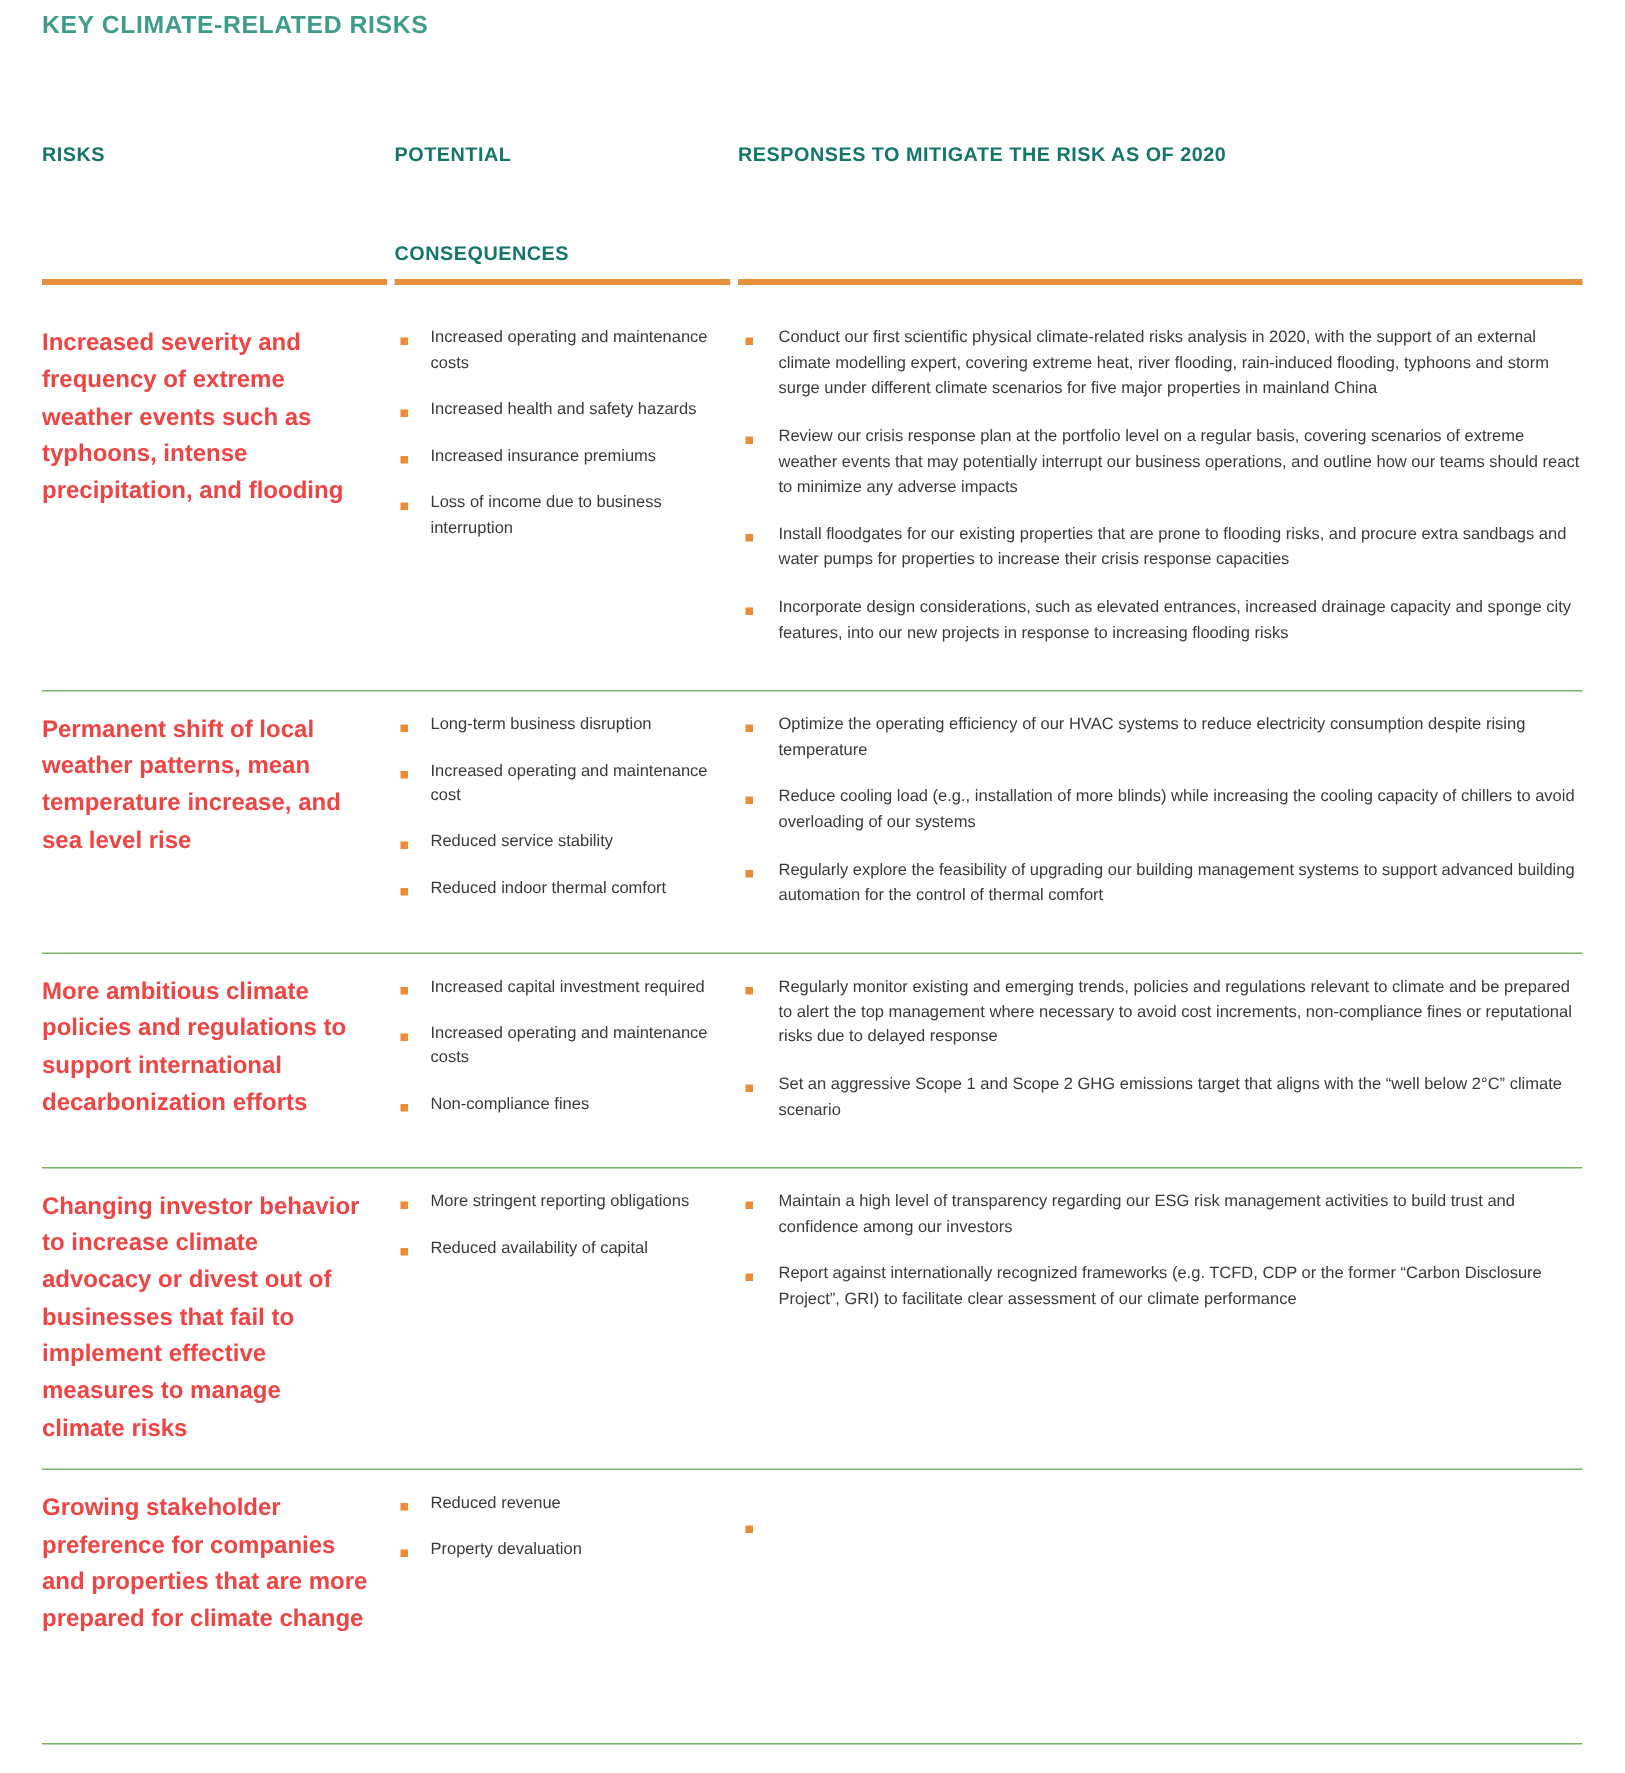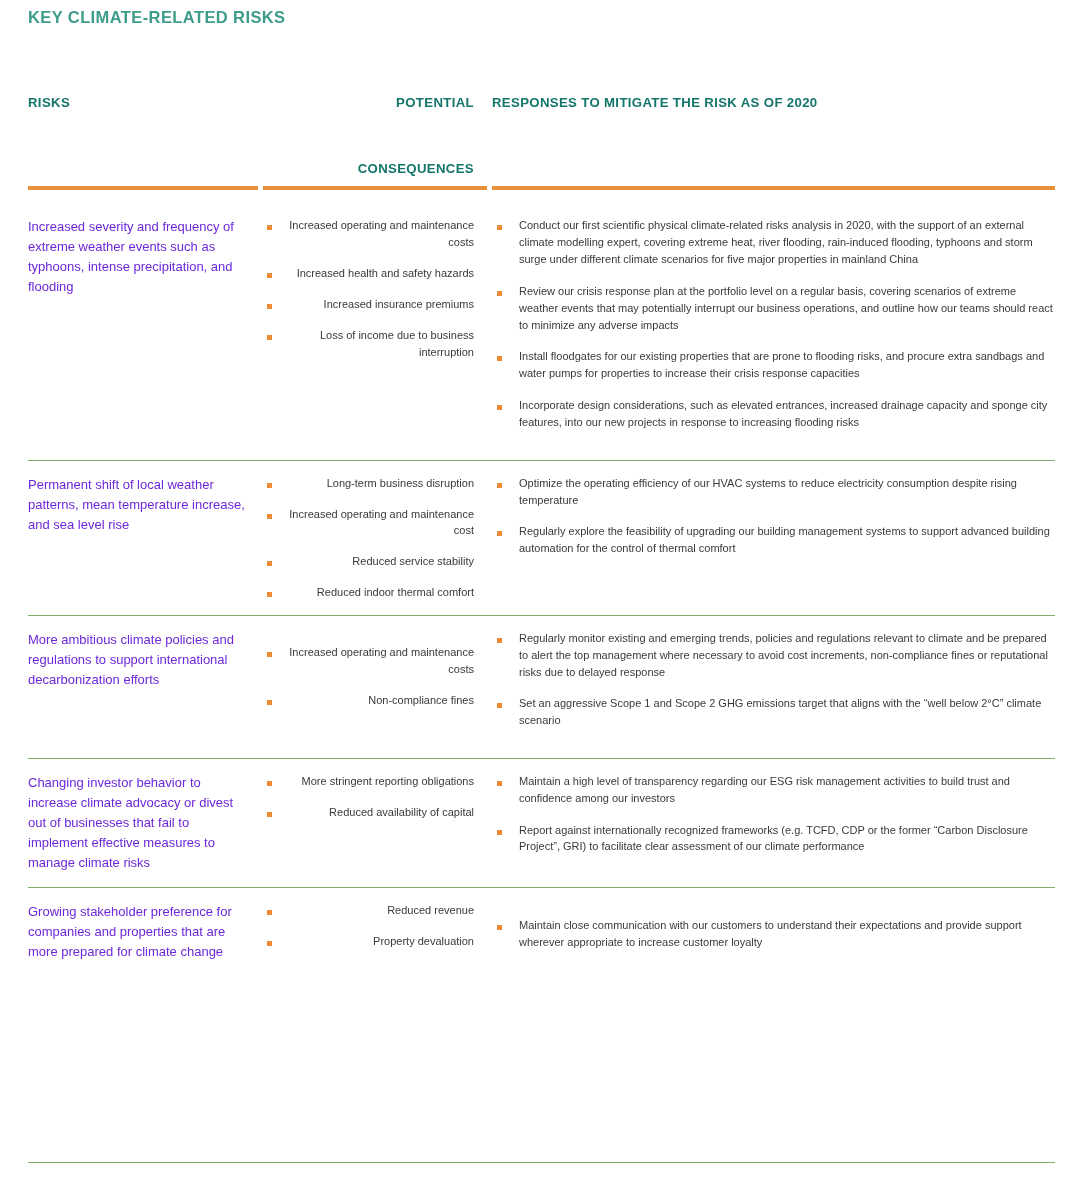--- a/index.html
+++ b/index.html
@@ -43,21 +43,21 @@
     top: 46px;
     width: 1027px;
   }
 
   .row {
     display: flex;
     align-items: flex-start;
   }
 
   .col-risk      { width: 235px; padding-right: 18px; flex: 0 0 235px; }
-  .col-conseq    { width: 229px; padding-right: 18px; flex: 0 0 229px; text-align: right; }
+  .col-conseq    { width: 229px; padding-right: 18px; flex: 0 0 229px; }
   .col-response  { flex: 1 1 auto; }
 
   
   .header-row .hdr {
     font-size: 13.2px;
     font-weight: bold;
     letter-spacing: 0.35px;
     line-height: 1.38;
     color: #14756b;
     text-transform: uppercase;
@@ -83,24 +83,24 @@
     height: 1px;
     width: 1027px;
     background: #7fb069;
     margin: 0;
   }
 
   
   .body-row { padding-top: 14px; padding-bottom: 14px; }
 
   .risk-text {
-    font-size: 13px;
-    font-weight: normal;
+    font-size: 16px;
+    font-weight: bold;
     line-height: 1.54;
-    color: #6d28d9;
+    color: #ef4444;
   }
 
   ul.bullets {
     list-style: none;
     margin: 0;
     padding: 0;
   }
 
   ul.bullets li {
     position: relative;
@@ -198,32 +198,33 @@
             <ul class="bullets">
               <li><span class="bullet-dot"></span><span>Long-term business disruption</span></li>
               <li><span class="bullet-dot"></span><span>Increased operating and maintenance cost</span></li>
               <li><span class="bullet-dot"></span><span>Reduced service stability</span></li>
               <li><span class="bullet-dot"></span><span>Reduced indoor thermal comfort</span></li>
             </ul>
           </div>
           <div class="col-response">
             <ul class="bullets">
               <li><span class="bullet-dot"></span><span>Optimize the operating efficiency of our HVAC systems to reduce electricity consumption despite rising temperature</span></li>
+              <li><span class="bullet-dot"></span><span>Reduce cooling load (e.g., installation of more blinds) while increasing the cooling capacity of chillers to avoid overloading of our systems</span></li>
               <li><span class="bullet-dot"></span><span>Regularly explore the feasibility of upgrading our building management systems to support advanced building automation for the control of thermal comfort</span></li>
             </ul>
           </div>
         </div>
         <div class="rule-green"></div>
         <div class="row body-row">
           <div class="col-risk">
             <div class="risk-text">More ambitious climate policies and regulations to support international decarbonization efforts</div>
           </div>
           <div class="col-conseq">
             <ul class="bullets">
-              <li><span class="bullet-dot"></span></li>
+              <li><span class="bullet-dot"></span><span>Increased capital investment required</span></li>
               <li><span class="bullet-dot"></span><span>Increased operating and maintenance costs</span></li>
               <li><span class="bullet-dot"></span><span>Non-compliance fines</span></li>
             </ul>
           </div>
           <div class="col-response">
             <ul class="bullets">
               <li><span class="bullet-dot"></span><span>Regularly monitor existing and emerging trends, policies and regulations relevant to climate and be prepared to alert the top management where necessary to avoid cost increments, non-compliance fines or reputational risks due to delayed response</span></li>
               <li><span class="bullet-dot"></span><span>Set an aggressive Scope 1 and Scope 2 GHG emissions target that aligns with the “well below 2°C” climate scenario</span></li>
             </ul>
           </div>
@@ -253,21 +254,20 @@
           </div>
           <div class="col-conseq">
             <ul class="bullets">
               <li><span class="bullet-dot"></span><span>Reduced revenue</span></li>
               <li><span class="bullet-dot"></span><span>Property devaluation</span></li>
             </ul>
           </div>
           <div class="col-response">
             <ul class="bullets">
               <li><span class="bullet-dot"></span></li>
-              <li><span class="bullet-dot"></span><span>Maintain close communication with our customers to understand their expectations and provide support wherever appropriate to increase customer loyalty</span></li>
             </ul>
           </div>
         </div>
       </div>
 
   </div>
 
   <div class="bottom-rule"></div>
 
 </div>

